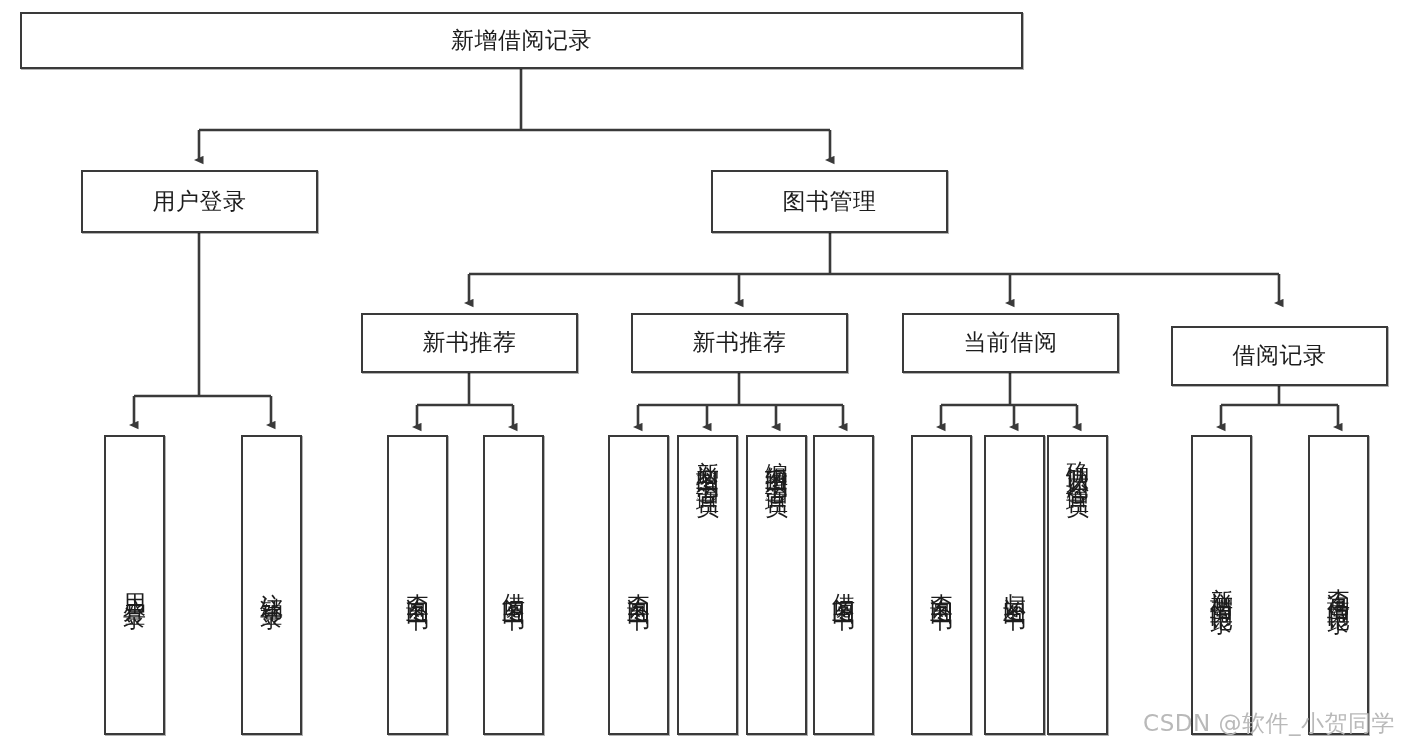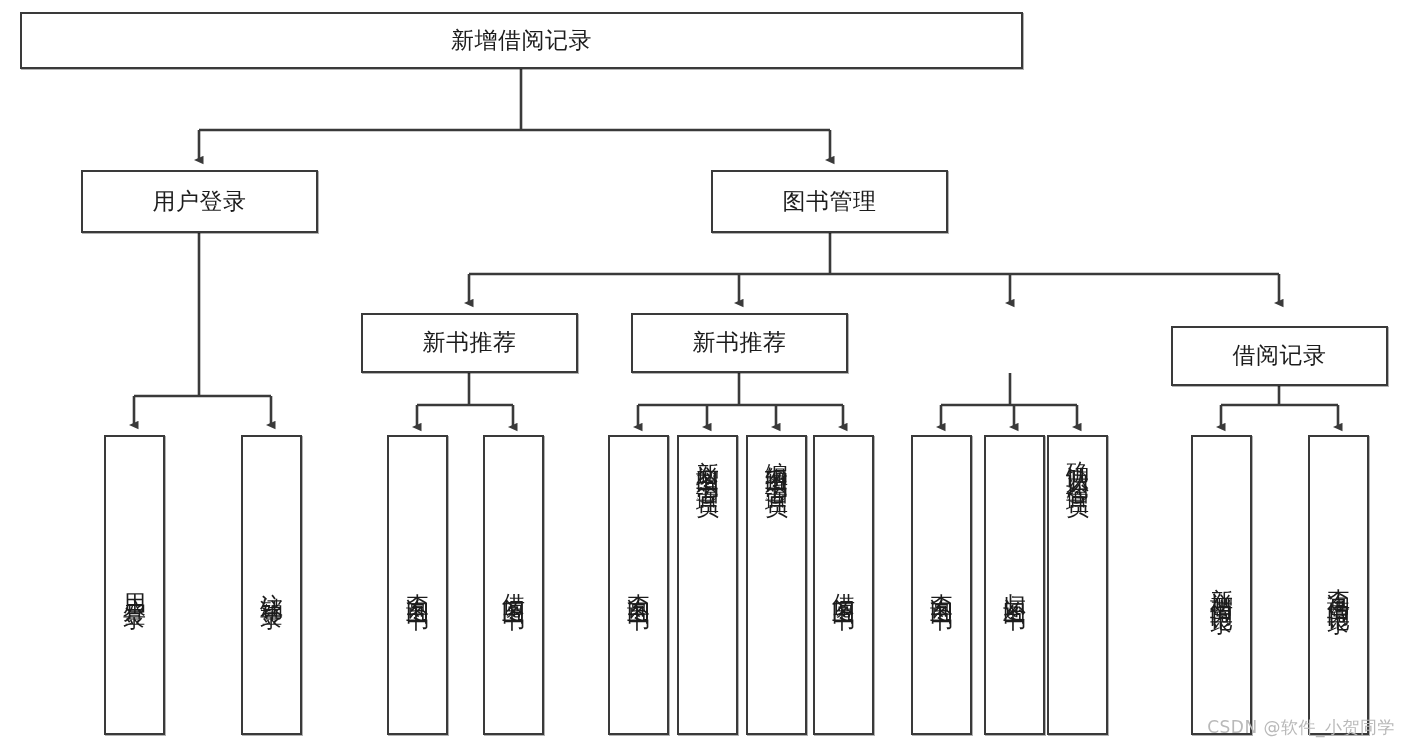--- a/index.html
+++ b/index.html
@@ -63,21 +63,21 @@
     text-orientation: upright;
     font-size: 23px;
     line-height: 1.0;
     letter-spacing: 5px;
     white-space: nowrap;
   }
   #watermark {
     position: absolute;
     right: 10px;
     bottom: 8px;
-    font-size: 17px;
+    font-size: 23px;
     color: #b9b9b9;
     white-space: nowrap;
     letter-spacing: 0.5px;
   }
 </style>
 </head>
 <body>
 
 <div id="canvas">
 
@@ -141,20 +141,23 @@
   <div class="node horiz" style="left:711px; top:170px; width:237px; height:63px;">
     <span class="label">图书管理</span>
   </div>
 
   <div class="node horiz" style="left:361px; top:313px; width:217px; height:60px;">
     <span class="label">新书推荐</span>
   </div>
   <div class="node horiz" style="left:631px; top:313px; width:217px; height:60px;">
     <span class="label">新书推荐</span>
   </div>
+  <div class="node horiz" style="left:902px; top:313px; width:217px; height:60px;">
+    <span class="label">当前借阅</span>
+  </div>
   <div class="node horiz" style="left:1171px; top:313px; width:217px; height:60px;margin-top:13px;">
     <span class="label">借阅记录</span>
   </div>
 
   <div class="node vert mid" style="left:104px; top:435px; width:61px; height:300px;">
     <span class="label">用户登录</span>
   </div>
   <div class="node vert mid" style="left:241px; top:435px; width:61px; height:300px;">
     <span class="label">注销登录</span>
   </div>

